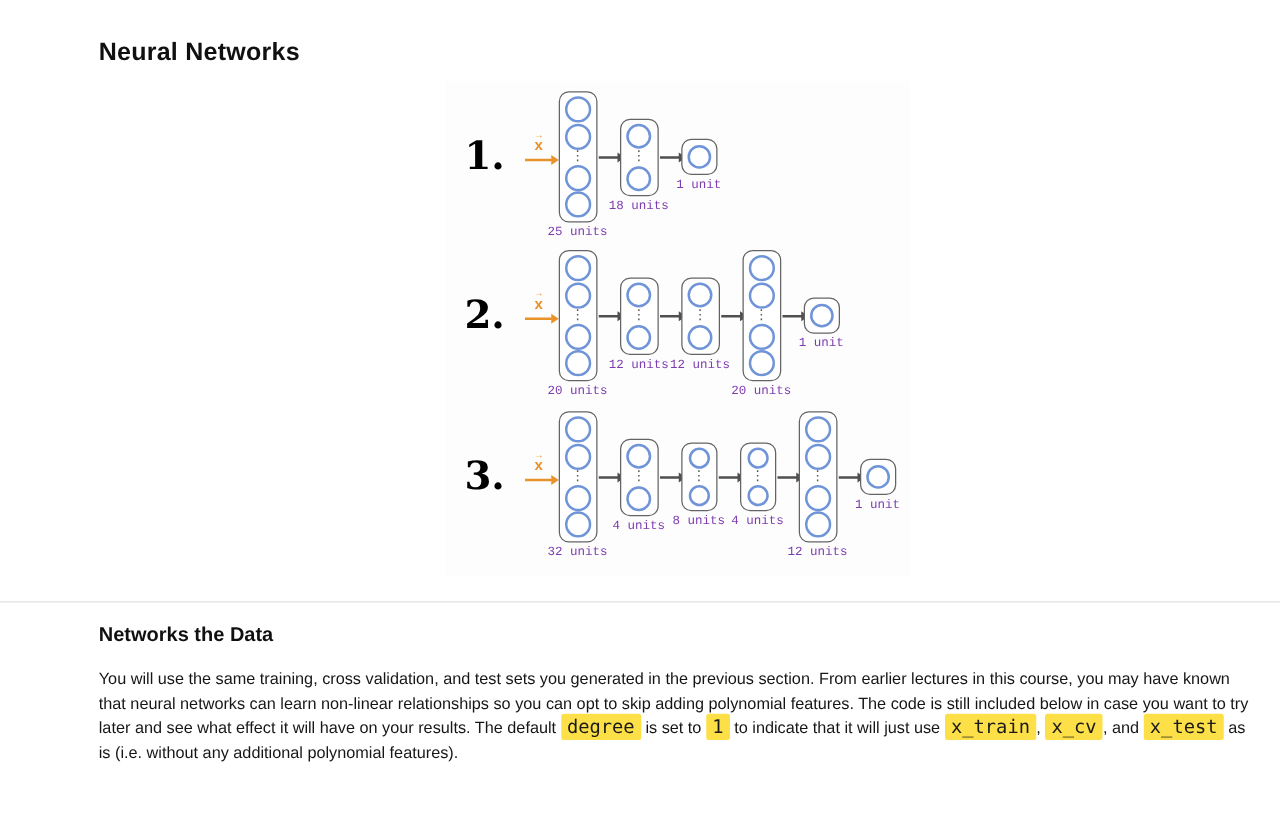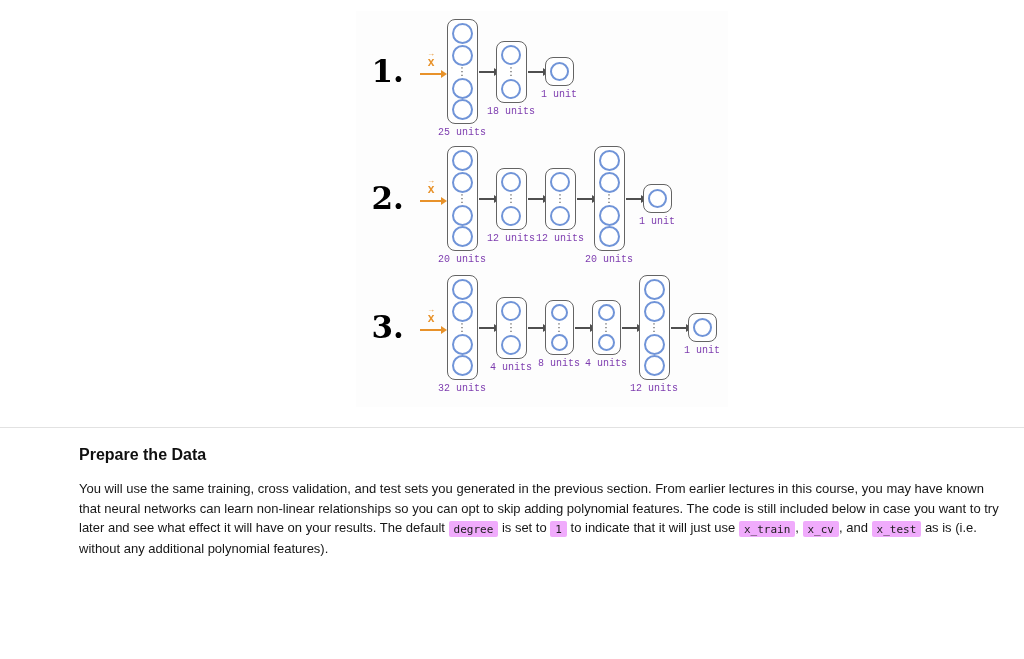--- a/index.html
+++ b/index.html
@@ -16,21 +16,21 @@
     --purple:#7d3caf;
   }
   .content { padding:0 20px 0 79px; position:relative; }
 
   .section-title { font-size:20px; font-weight:bold; margin:31px 0 0; color:#101010; letter-spacing:.2px; }
   .sub-title { font-size:16px; font-weight:bold; margin:18px 0 0; color:#101010; }
   .body-text { font-size:13px; line-height:19.5px; margin:15px 0 0; max-width:928px; color:#161616; }
 
   code.inline {
     font-family:"DejaVu Sans Mono", monospace;
-    font-size:11px; background:#f0abfc; color:#1a1a1a;
+    font-size:15px; background:#fde047; color:#1a1a1a;
     padding:1.5px 5px; border-radius:2px; white-space:nowrap;
   }
 
   
   .figure { position:relative; width:372px; height:396px; margin:11px auto 0; background:#fdfdfd; }
   .net-row { position:absolute; left:0; display:flex; align-items:center; padding-left:16px; }
   .net-row:nth-of-type(1) { top:8px;   height:105px; }
   .net-row:nth-of-type(2) { top:135px; height:105px; }
   .net-row:nth-of-type(3) { top:263px; height:107px; }
 
@@ -68,20 +68,21 @@
   .layer-label { position:absolute; top:100%; margin-top:3px; left:50%; transform:translateX(-50%);
                  white-space:nowrap; font-size:10px; color:var(--purple);font-family:Liberation Mono, monospace; }
 
   .divider { border:none; border-top:1px solid #e2e2e2; height:0; width:1024px; margin:20px 0 0 -79px; }
 </style>
 </head>
 <body>
 
 <div class="content">
 
+  <h1 class="section-title">Neural Networks</h1>
 
 
   <div class="figure">
       <div class="net-row">
         <span class="net-num">1.</span>
         <div class="input-group">
           <span class="vec-hat">→</span>
           <span class="vec-x">x</span>
           <div class="in-arrow"></div>
         </div>
@@ -226,17 +227,17 @@
           <div class="box output">
             <div class="c"></div>
           </div>
           <div class="layer-label">1 unit</div>
         </div>
       </div>
     </div>
 
   <hr class="divider">
 
-  <h2 class="sub-title">Prepare the Data</h2>
+  <h2 class="sub-title">Networks the Data</h2>
 
   <p class="body-text">You will use the same training, cross validation, and test sets you generated in the previous section. From earlier lectures in this course, you may have known that neural networks can learn non-linear relationships so you can opt to skip adding polynomial features. The code is still included below in case you want to try later and see what effect it will have on your results. The default <code class="inline">degree</code> is set to <code class="inline">1</code> to indicate that it will just use <code class="inline">x_train</code>, <code class="inline">x_cv</code>, and <code class="inline">x_test</code> as is (i.e. without any additional polynomial features).</p>
 
 </div>
 
 </body></html>

